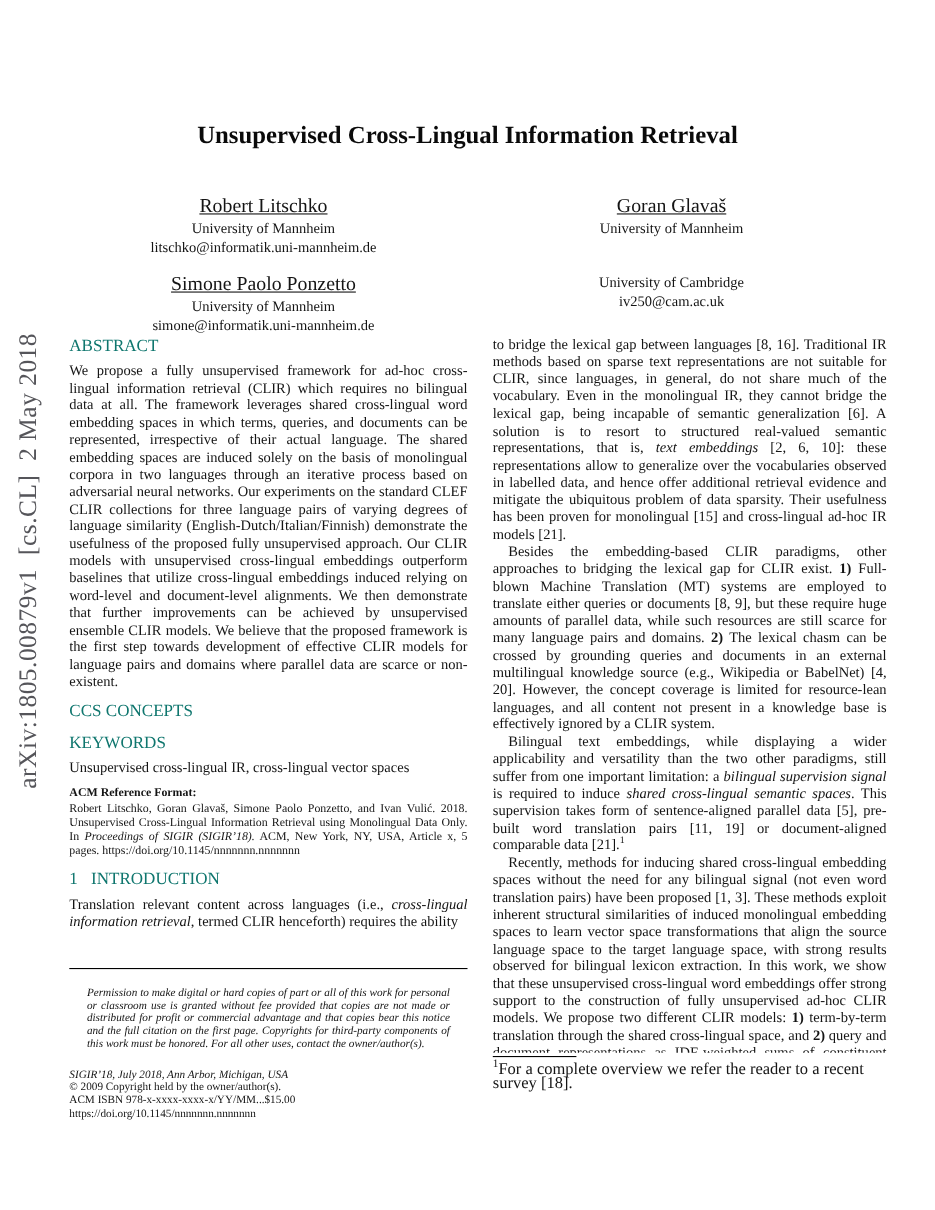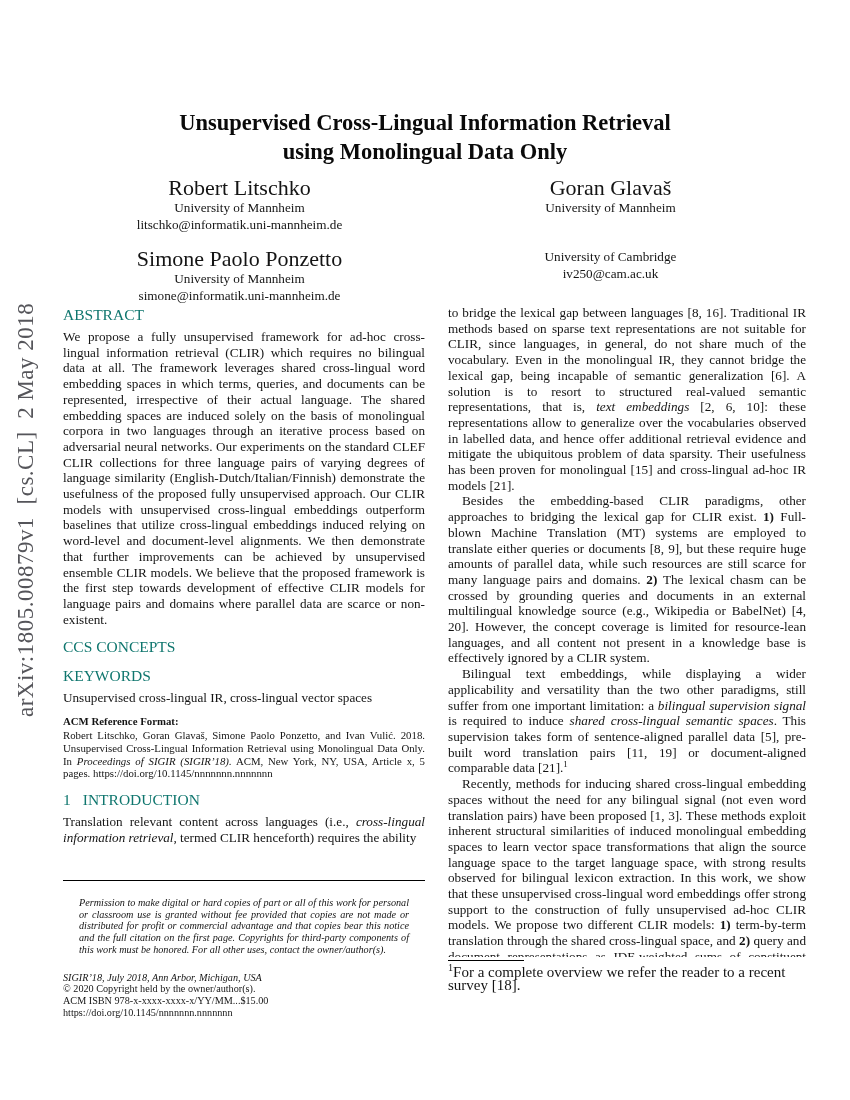--- a/index.html
+++ b/index.html
@@ -24,21 +24,21 @@
   .title{
     position:absolute; top:108px; left:0; width:100%;
     text-align:center; font-size:22.5px; line-height:29px; font-weight:700;
     margin:0; color:#0a0a0a;
   }
   .authors{
     position:absolute; top:178px; left:54px; width:742px;
     display:grid; grid-template-columns:1fr 1fr; row-gap:16px;
   }
   .author{ text-align:center; }
-  .author .name{ font-size:22px; line-height:19px; margin-bottom:3px; }
+  .author .name{ font-size:18px; line-height:19px; margin-bottom:3px;text-decoration:underline; }
   .author .affil, .author .email{ font-size:13.2px; line-height:16.5px; }
 
   
   .col{ position:absolute; top:305px; }
   .col-left{ left:63px; width:362px; height:572px; overflow:hidden; }
   .col-right{ left:448px; width:358px; height:652px; overflow:hidden; }
 
   h2.sec{
     font-size:15.5px; line-height:19px; font-weight:400;
     margin:10px 0 5px 0; color:#0f766e;
@@ -72,21 +72,20 @@
 </style>
 </head>
 <body>
 
 <div class="page">
 
   <div class="arxiv-strip">arXiv:1805.00879v1  [cs.CL]  2 May 2018</div>
 
   <h1 class="title">
     <span>Unsupervised Cross-Lingual Information Retrieval</span><br>
-    <span>using Monolingual Data Only</span>
   </h1>
 
   <div class="authors">
     <div class="author">
       <div class="name">Robert Litschko</div>
       <div class="affil">University of Mannheim</div>
       <div class="email">litschko@informatik.uni-mannheim.de</div>
     </div>
     <div class="author">
       <div class="name">Goran Glavaš</div>
@@ -123,21 +122,21 @@
     <p class="body-p"><span>to bridge the lexical gap between languages [8, 16]. Traditional IR methods based on sparse text representations are not suitable for CLIR, since languages, in general, do not share much of the vocabulary. Even in the monolingual IR, they cannot bridge the lexical gap, being incapable of semantic generalization [6]. A solution is to resort to structured real-valued semantic representations, that is, </span><span class="it">text embeddings</span><span> [2, 6, 10]: these representations allow to generalize over the vocabularies observed in labelled data, and hence offer additional retrieval evidence and mitigate the ubiquitous problem of data sparsity. Their usefulness has been proven for monolingual [15] and cross-lingual ad-hoc IR models [21].</span></p>
     <p class="body-p indent"><span>Besides the embedding-based CLIR paradigms, other approaches to bridging the lexical gap for CLIR exist. </span><span class="bf">1)</span><span> Full-blown Machine Translation (MT) systems are employed to translate either queries or documents [8, 9], but these require huge amounts of parallel data, while such resources are still scarce for many language pairs and domains. </span><span class="bf">2)</span><span> The lexical chasm can be crossed by grounding queries and documents in an external multilingual knowledge source (e.g., Wikipedia or BabelNet) [4, 20]. However, the concept coverage is limited for resource-lean languages, and all content not present in a knowledge base is effectively ignored by a CLIR system.</span></p>
     <p class="body-p indent"><span>Bilingual text embeddings, while displaying a wider applicability and versatility than the two other paradigms, still suffer from one important limitation: a </span><span class="it">bilingual supervision signal</span><span> is required to induce </span><span class="it">shared cross-lingual semantic spaces</span><span>. This supervision takes form of sentence-aligned parallel data [5], pre-built word translation pairs [11, 19] or document-aligned comparable data [21].</span><sup>1</sup></p>
     <p class="body-p indent"><span>Recently, methods for inducing shared cross-lingual embedding spaces without the need for any bilingual signal (not even word translation pairs) have been proposed [1, 3]. These methods exploit inherent structural similarities of induced monolingual embedding spaces to learn vector space transformations that align the source language space to the target language space, with strong results observed for bilingual lexicon extraction. In this work, we show that these unsupervised cross-lingual word embeddings offer strong support to the construction of fully unsupervised ad-hoc CLIR models. We propose two different CLIR models: </span><span class="bf">1)</span><span> term-by-term translation through the shared cross-lingual space, and </span><span class="bf">2)</span><span> query and document representations as IDF-weighted sums of constituent word vectors. To the best of our knowledge, our CLIR</span></p>
   </div>
 
   <div class="permission">
     <div class="perm-rule"></div>
     <p class="perm-text">Permission to make digital or hard copies of part or all of this work for personal or classroom use is granted without fee provided that copies are not made or distributed for profit or commercial advantage and that copies bear this notice and the full citation on the first page. Copyrights for third-party components of this work must be honored. For all other uses, contact the owner/author(s).</p>
     <span class="perm-line it">SIGIR’18, July 2018, Ann Arbor, Michigan, USA</span>
-    <span class="perm-line">© 2020 Copyright held by the owner/author(s).</span>
+    <span class="perm-line">© 2009 Copyright held by the owner/author(s).</span>
     <span class="perm-line">ACM ISBN 978-x-xxxx-xxxx-x/YY/MM...$15.00</span>
     <span class="perm-line">https://doi.org/10.1145/nnnnnnn.nnnnnnn</span>
   </div>
 
   <div class="footnote">
     <div class="foot-rule"></div>
     <span><sup>1</sup><span>For a complete overview we refer the reader to a recent survey [18].</span></span>
   </div>
 
 </div>

